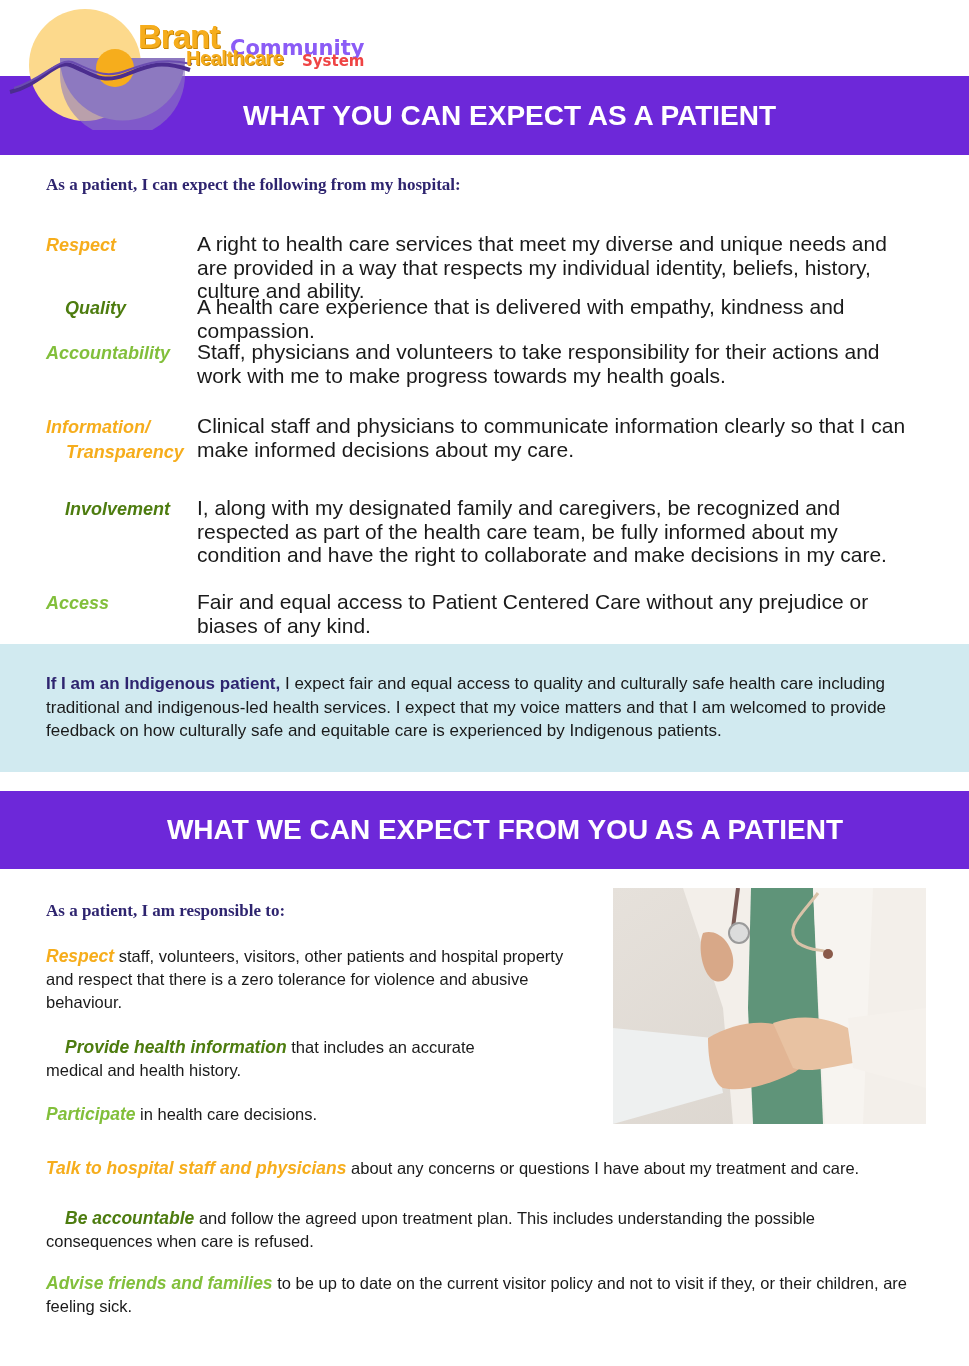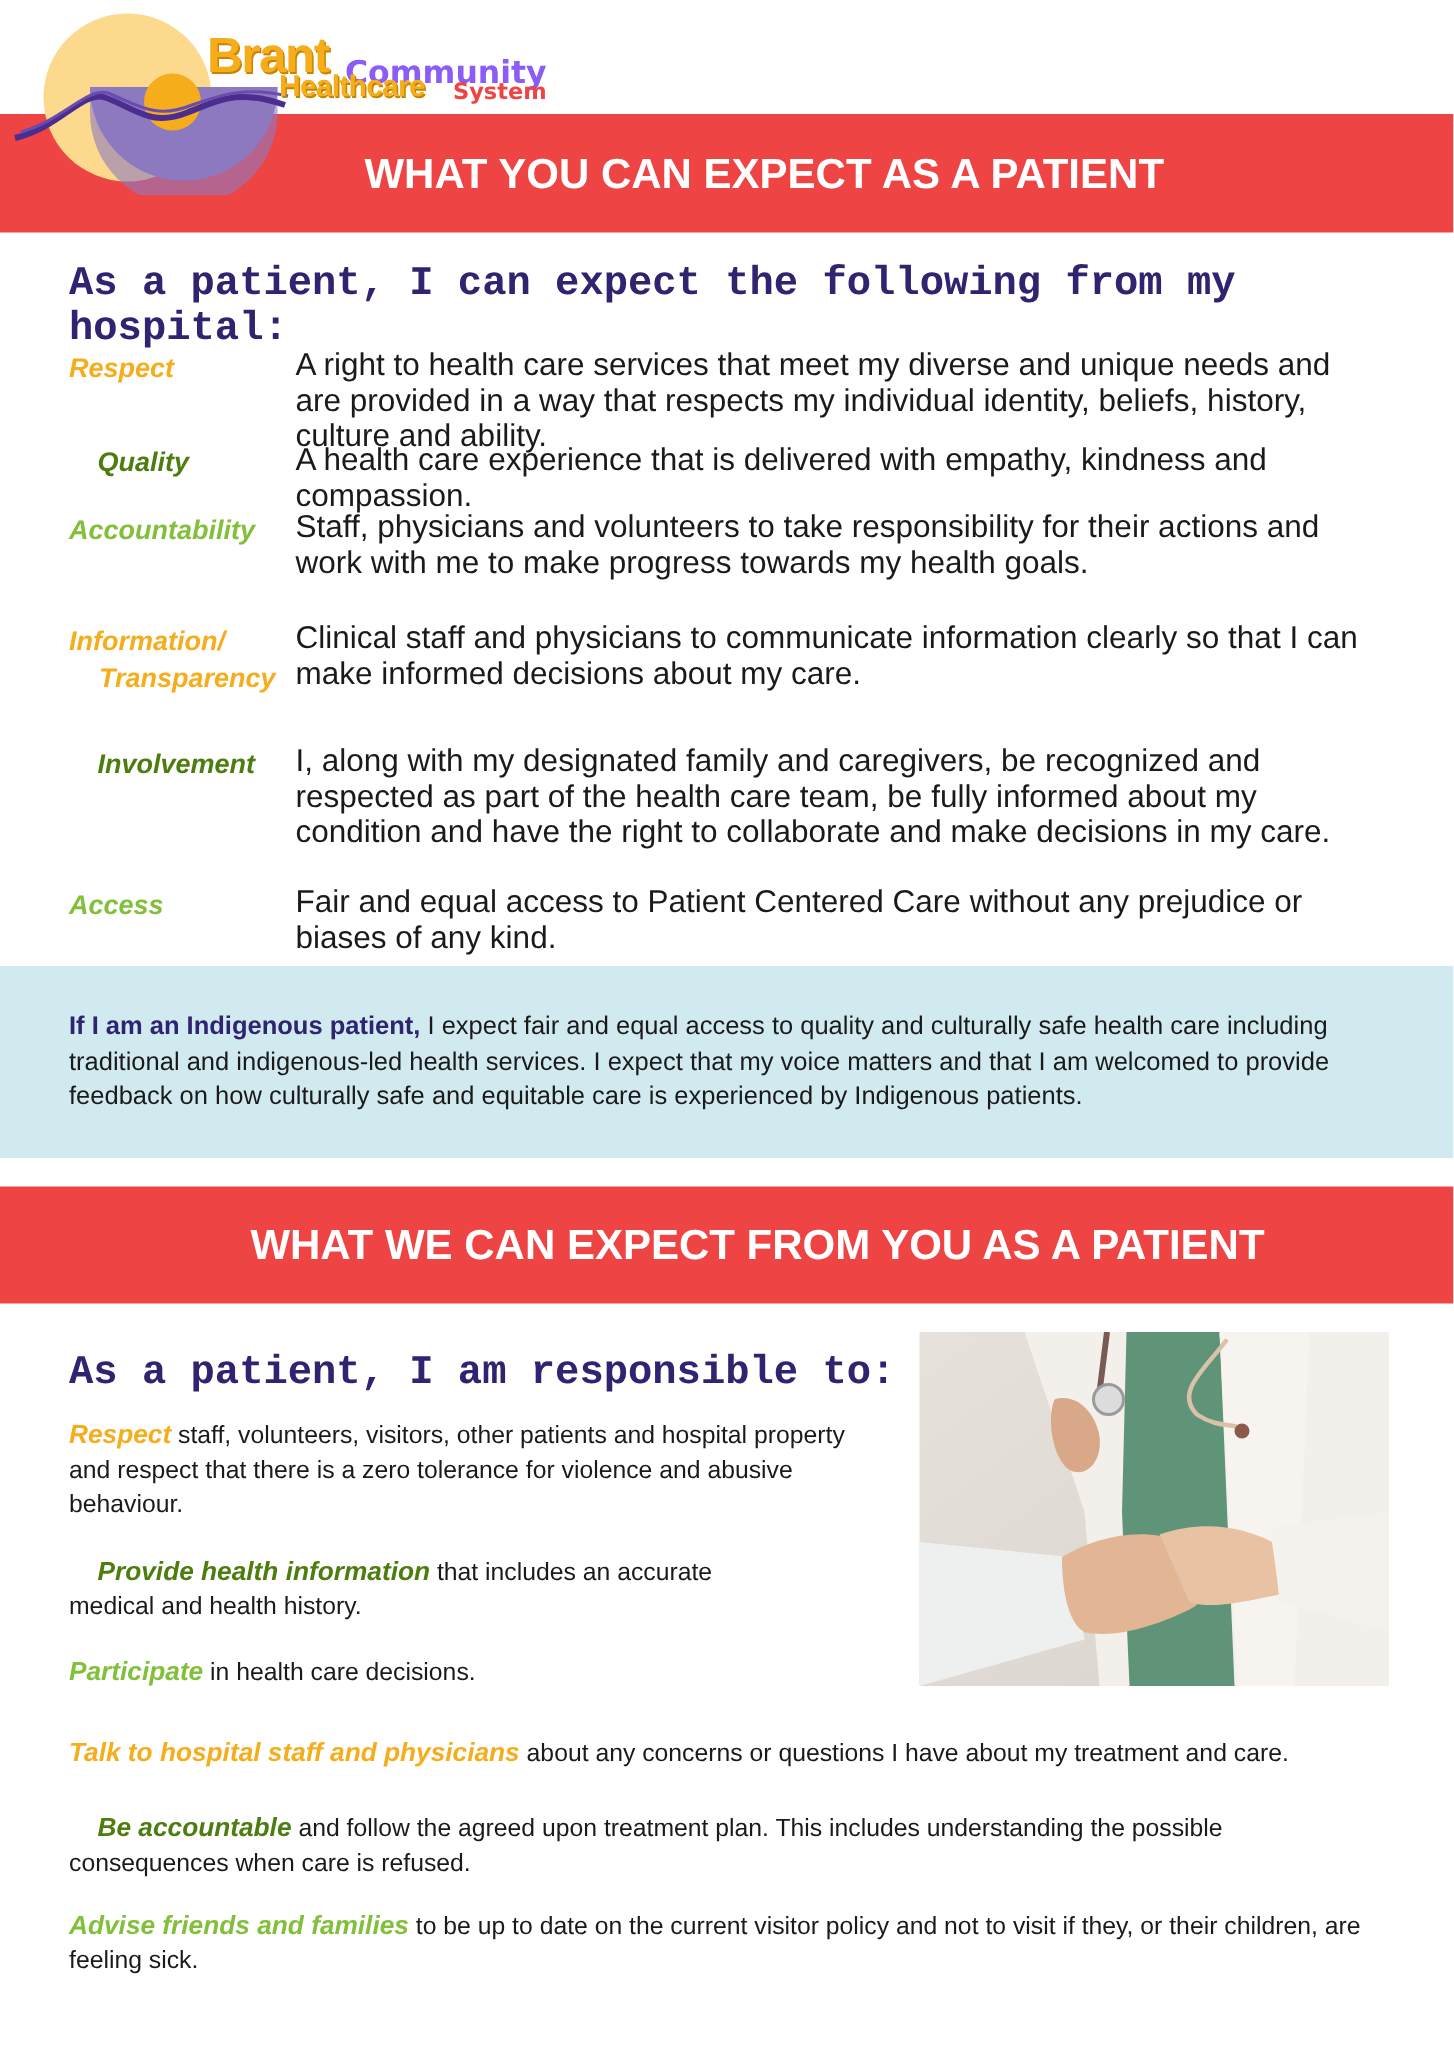--- a/index.html
+++ b/index.html
@@ -8,25 +8,25 @@
 
     
     .logo { position: absolute; left: 0; top: 0; width: 380px; height: 130px; z-index: 5; }
     .logo svg { position: absolute; left: 0; top: 0; }
     .logo-brant { position: absolute; left: 138px; top: 18px; font-size: 33px; font-weight: bold; color: #f6ad1c; letter-spacing: -1px; font-family: "Liberation Sans", sans-serif; text-shadow: 1px 1px 0 #c88400; }
     .logo-community { position: absolute; left: 230px; top: 36px; font-size: 21px; font-weight: bold; color: #8b5cf6; font-family: "DejaVu Sans", sans-serif; }
     .logo-healthcare { position: absolute; left: 186px; top: 47px; font-size: 20px; font-weight: bold; color: #f6ad1c; letter-spacing: -0.5px; font-family: "Liberation Sans", sans-serif; text-shadow: 1px 1px 0 #c88400; }
     .logo-system { position: absolute; left: 302px; top: 52px; font-size: 15px; font-weight: bold; color: #ef4444; font-family: "DejaVu Sans", sans-serif; }
 
     
-    .banner { position: absolute; left: 0; width: 969px; background: #ef4444; color: #ffffff; display: flex; align-items: center; justify-content: center; font-weight: bold; font-size: 28px; letter-spacing: 0px; font-family: "Liberation Sans", sans-serif; }
+    .banner { position: absolute; left: 0; width: 969px; background: #6d28d9; color: #ffffff; display: flex; align-items: center; justify-content: center; font-weight: bold; font-size: 28px; letter-spacing: 0px; font-family: "Liberation Sans", sans-serif; }
     .banner-1 { top: 76px; height: 79px; padding-left: 50px; }
     .banner-2 { top: 791px; height: 78px; padding-left: 41px; }
 
-    .heading { position: absolute; left: 46px; color: #2e246f; font-weight: bold; font-size: 27px; font-family: Liberation Mono, monospace; }
+    .heading { position: absolute; left: 46px; color: #2e246f; font-weight: bold; font-size: 17px; font-family: Liberation Serif, serif; }
     .heading-1 { top: 175px; }
     .heading-2 { top: 901px; }
 
     
     .row-label { position: absolute; left: 46px; font-style: italic; font-weight: bold; font-size: 18px; line-height: 24px; font-family: "Liberation Sans", sans-serif; }
     .row-text { position: absolute; left: 197px; width: 720px; font-size: 21px; line-height: 23.5px; color: #1a1a1a; }
 
     .c-orange { color: #f6ad1c; }
     .c-teal { color: #4d7c0f; margin-left: 19px; }
     .c-green { color: #82bf3b; }

